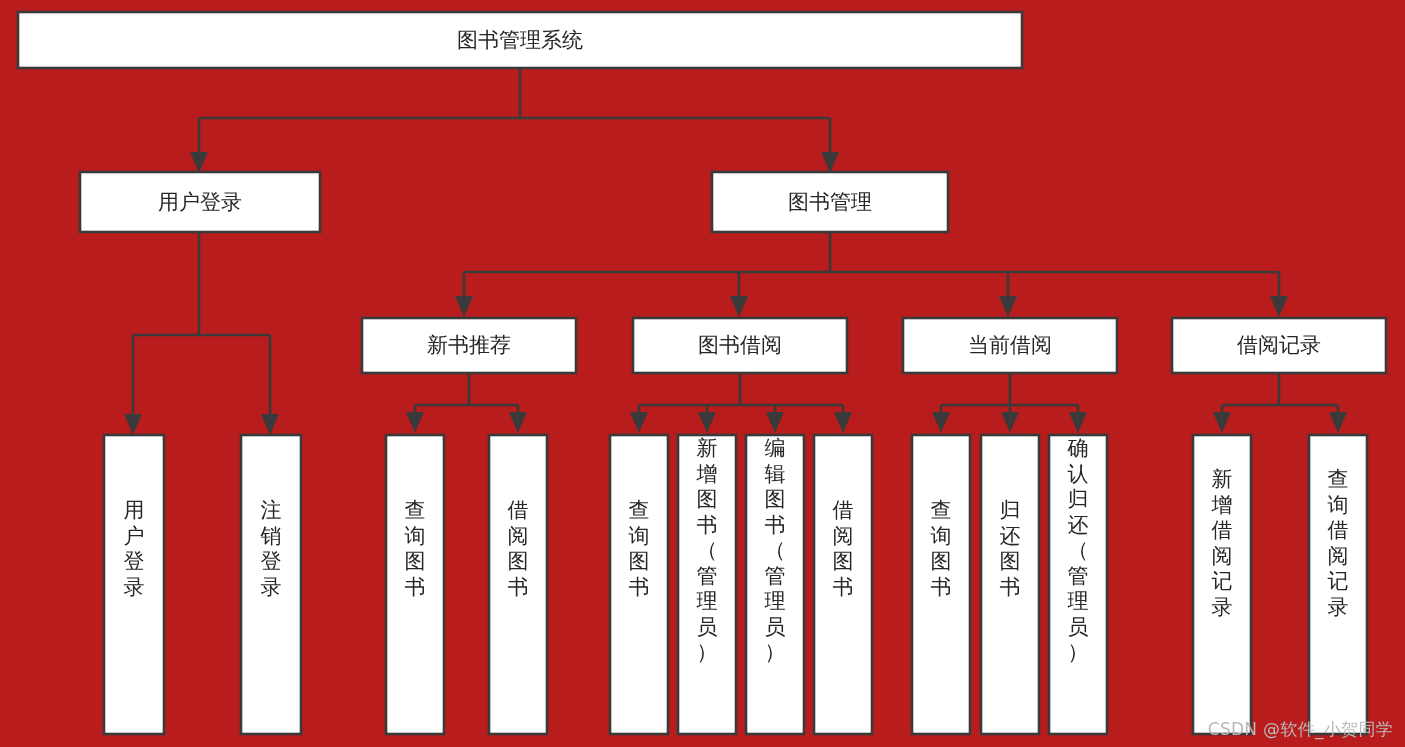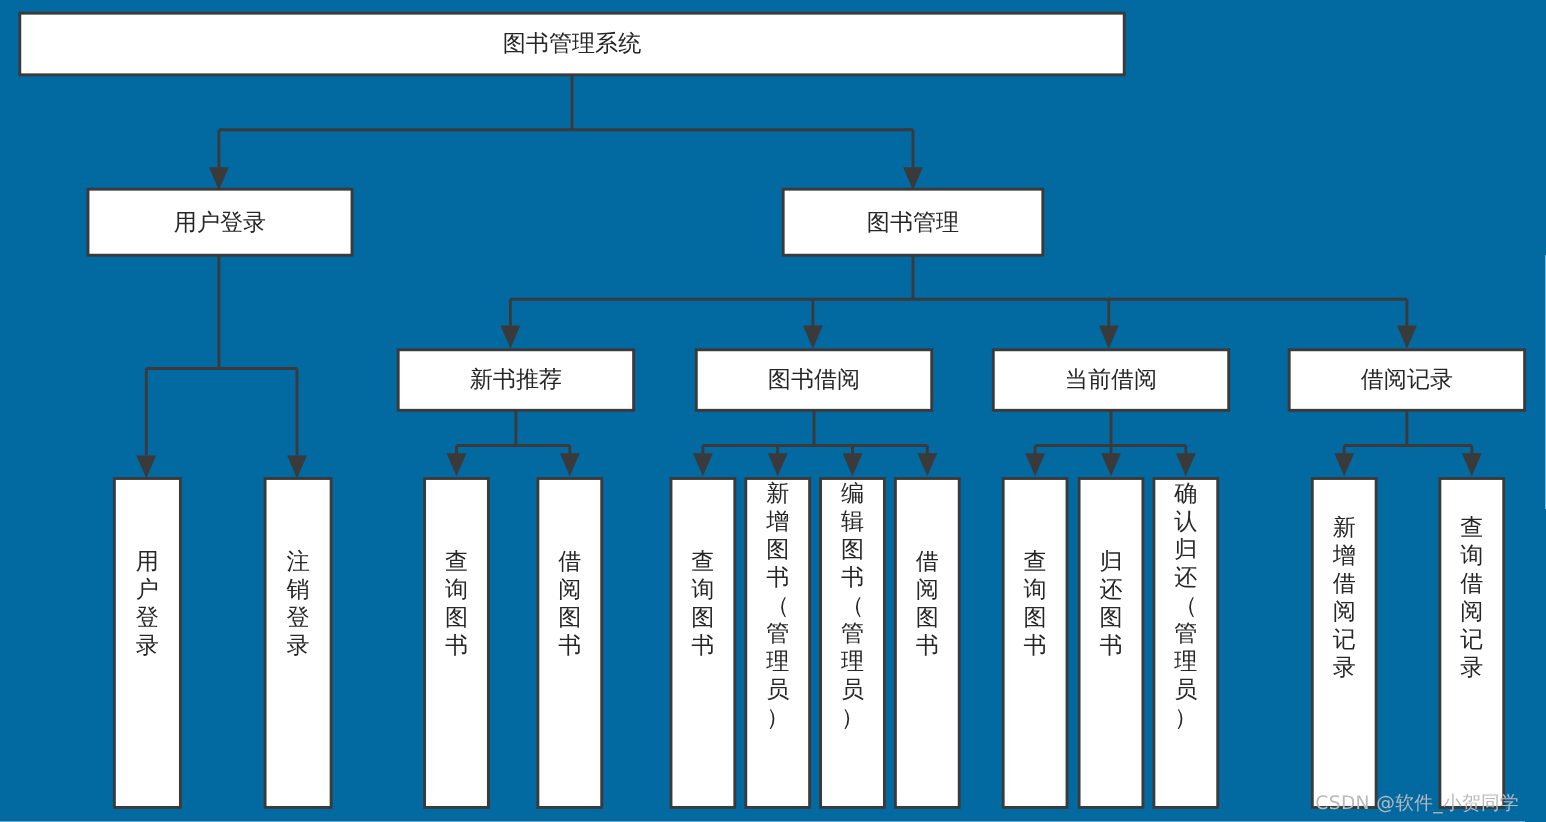--- a/index.html
+++ b/index.html
@@ -7,21 +7,21 @@
     padding: 0;
     background: #ffffff;
   }
   body {
     font-family: "DejaVu Sans", "Liberation Sans", sans-serif;
   }
   #diagram-root {
     position: relative;
     width: 1405px;
     height: 747px;
-    background: #0369a1;
+    background: #b91c1c;
     overflow: hidden;
   }
   svg#tree-svg {
     position: absolute;
     left: 0;
     top: 0;
     width: 1405px;
     height: 747px;
     display: block;
   }
@@ -48,21 +48,21 @@
     dominant-baseline: middle;
   }
   .node-label-vertical {
     fill: #262626;
     font-family: "DejaVu Sans", "Liberation Sans", sans-serif;
     font-size: 21px;
     text-anchor: middle;
   }
   .watermark {
     position: absolute;
-    right: 24px;
+    right: 12px;
     bottom: 6px;
     font-family: "DejaVu Sans", "Liberation Sans", sans-serif;
     font-size: 17px;
     color: #b9b9b9;
     white-space: nowrap;
     letter-spacing: 0.3px;
   }
 </style>
 </head>
 <body>

